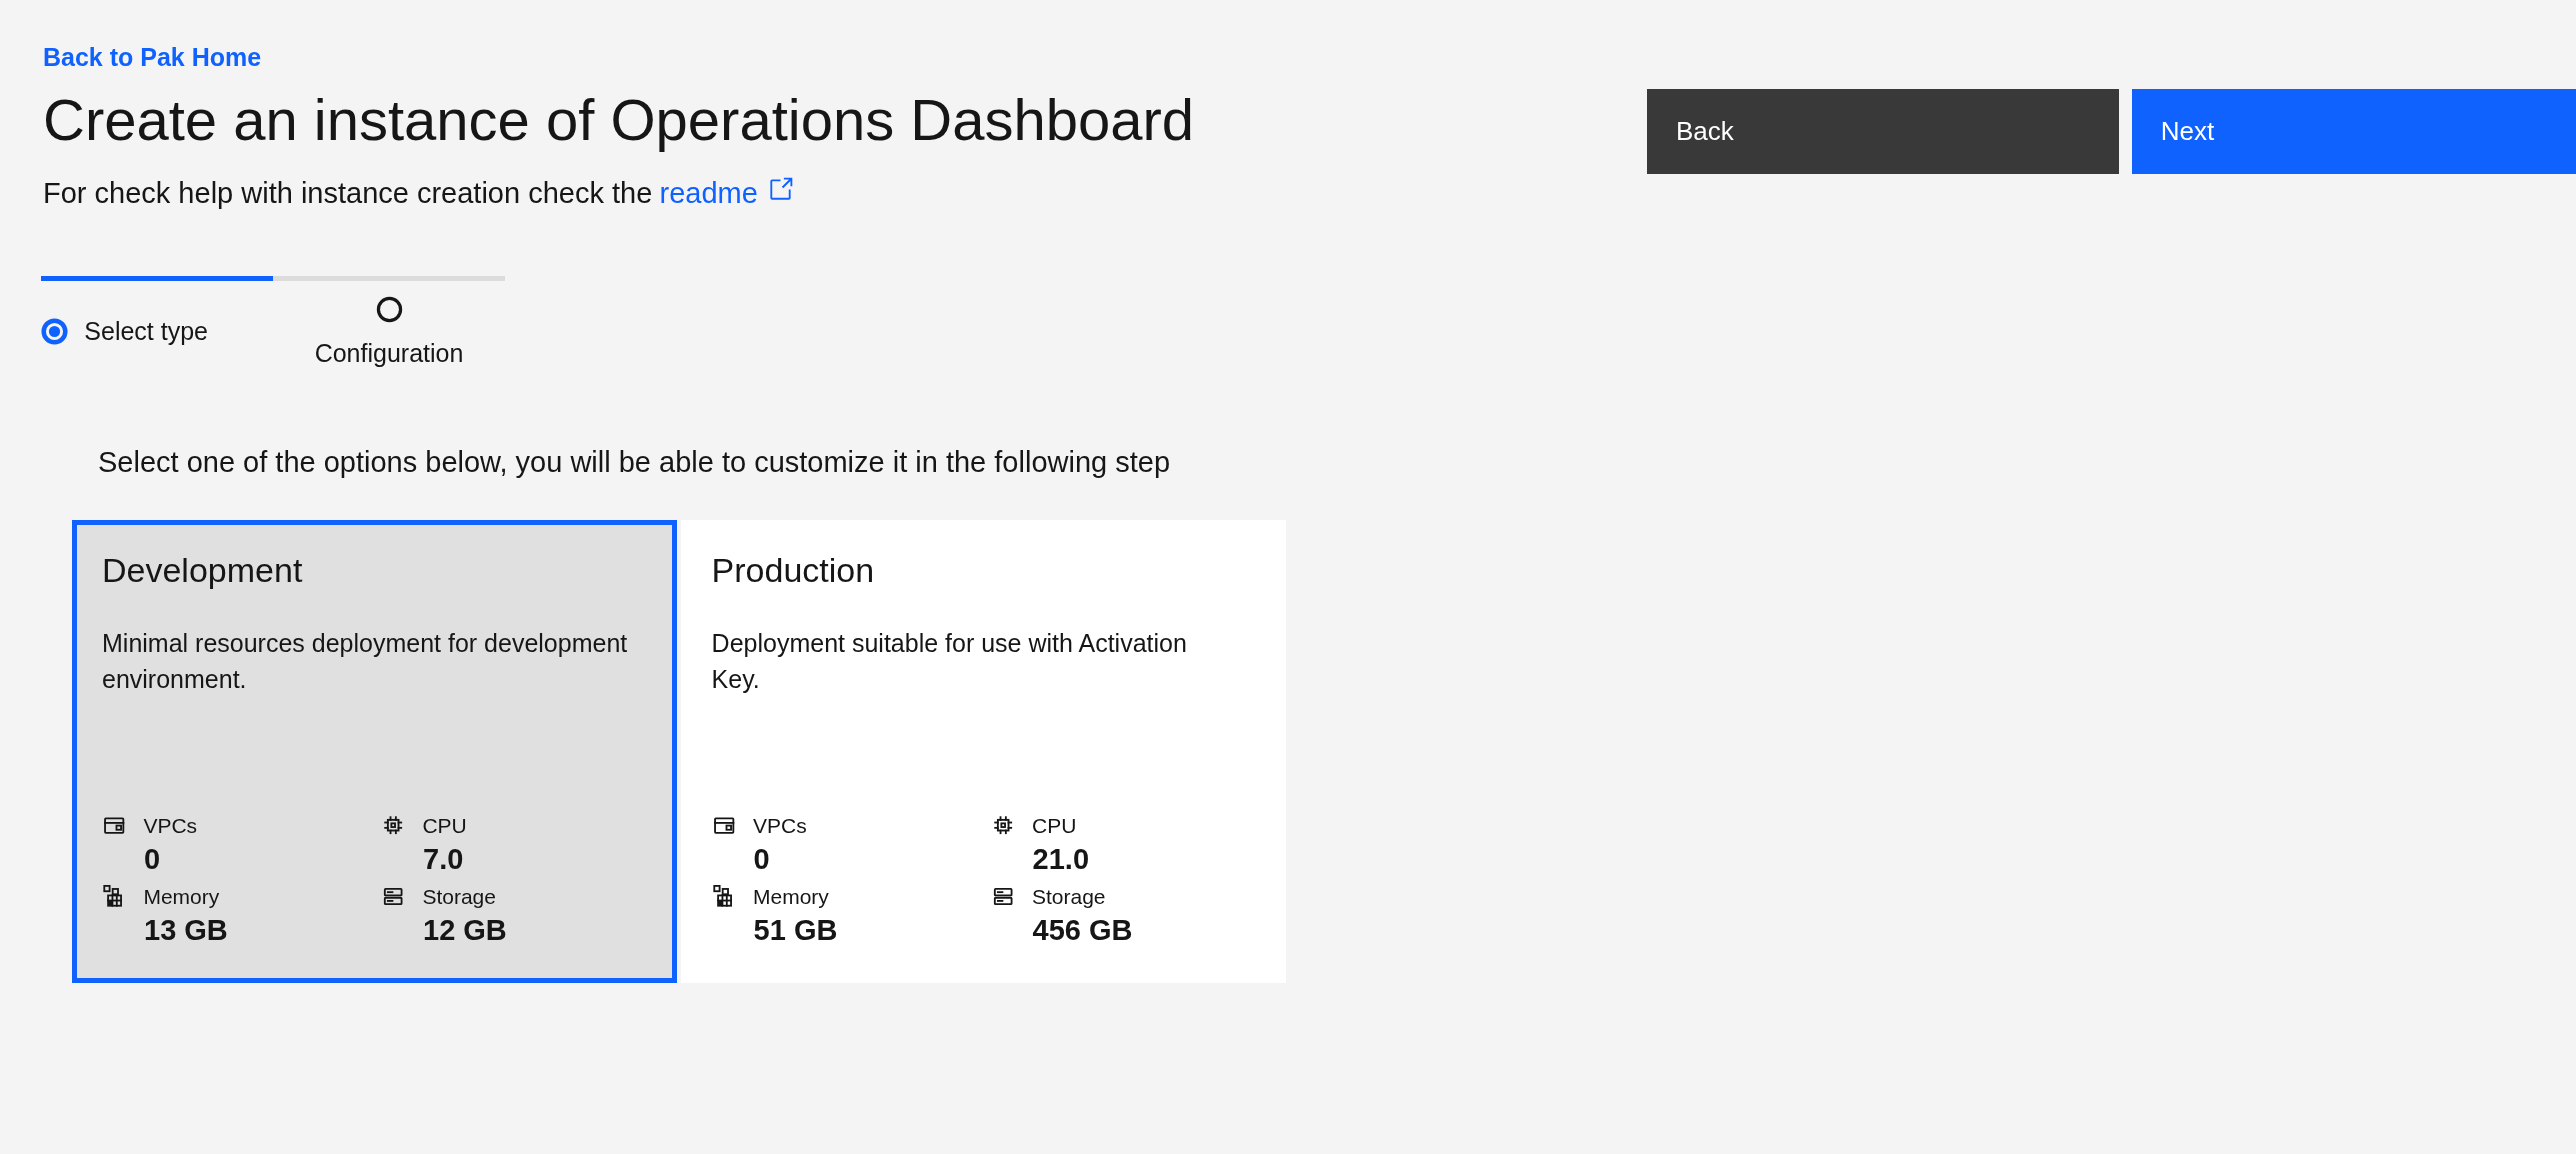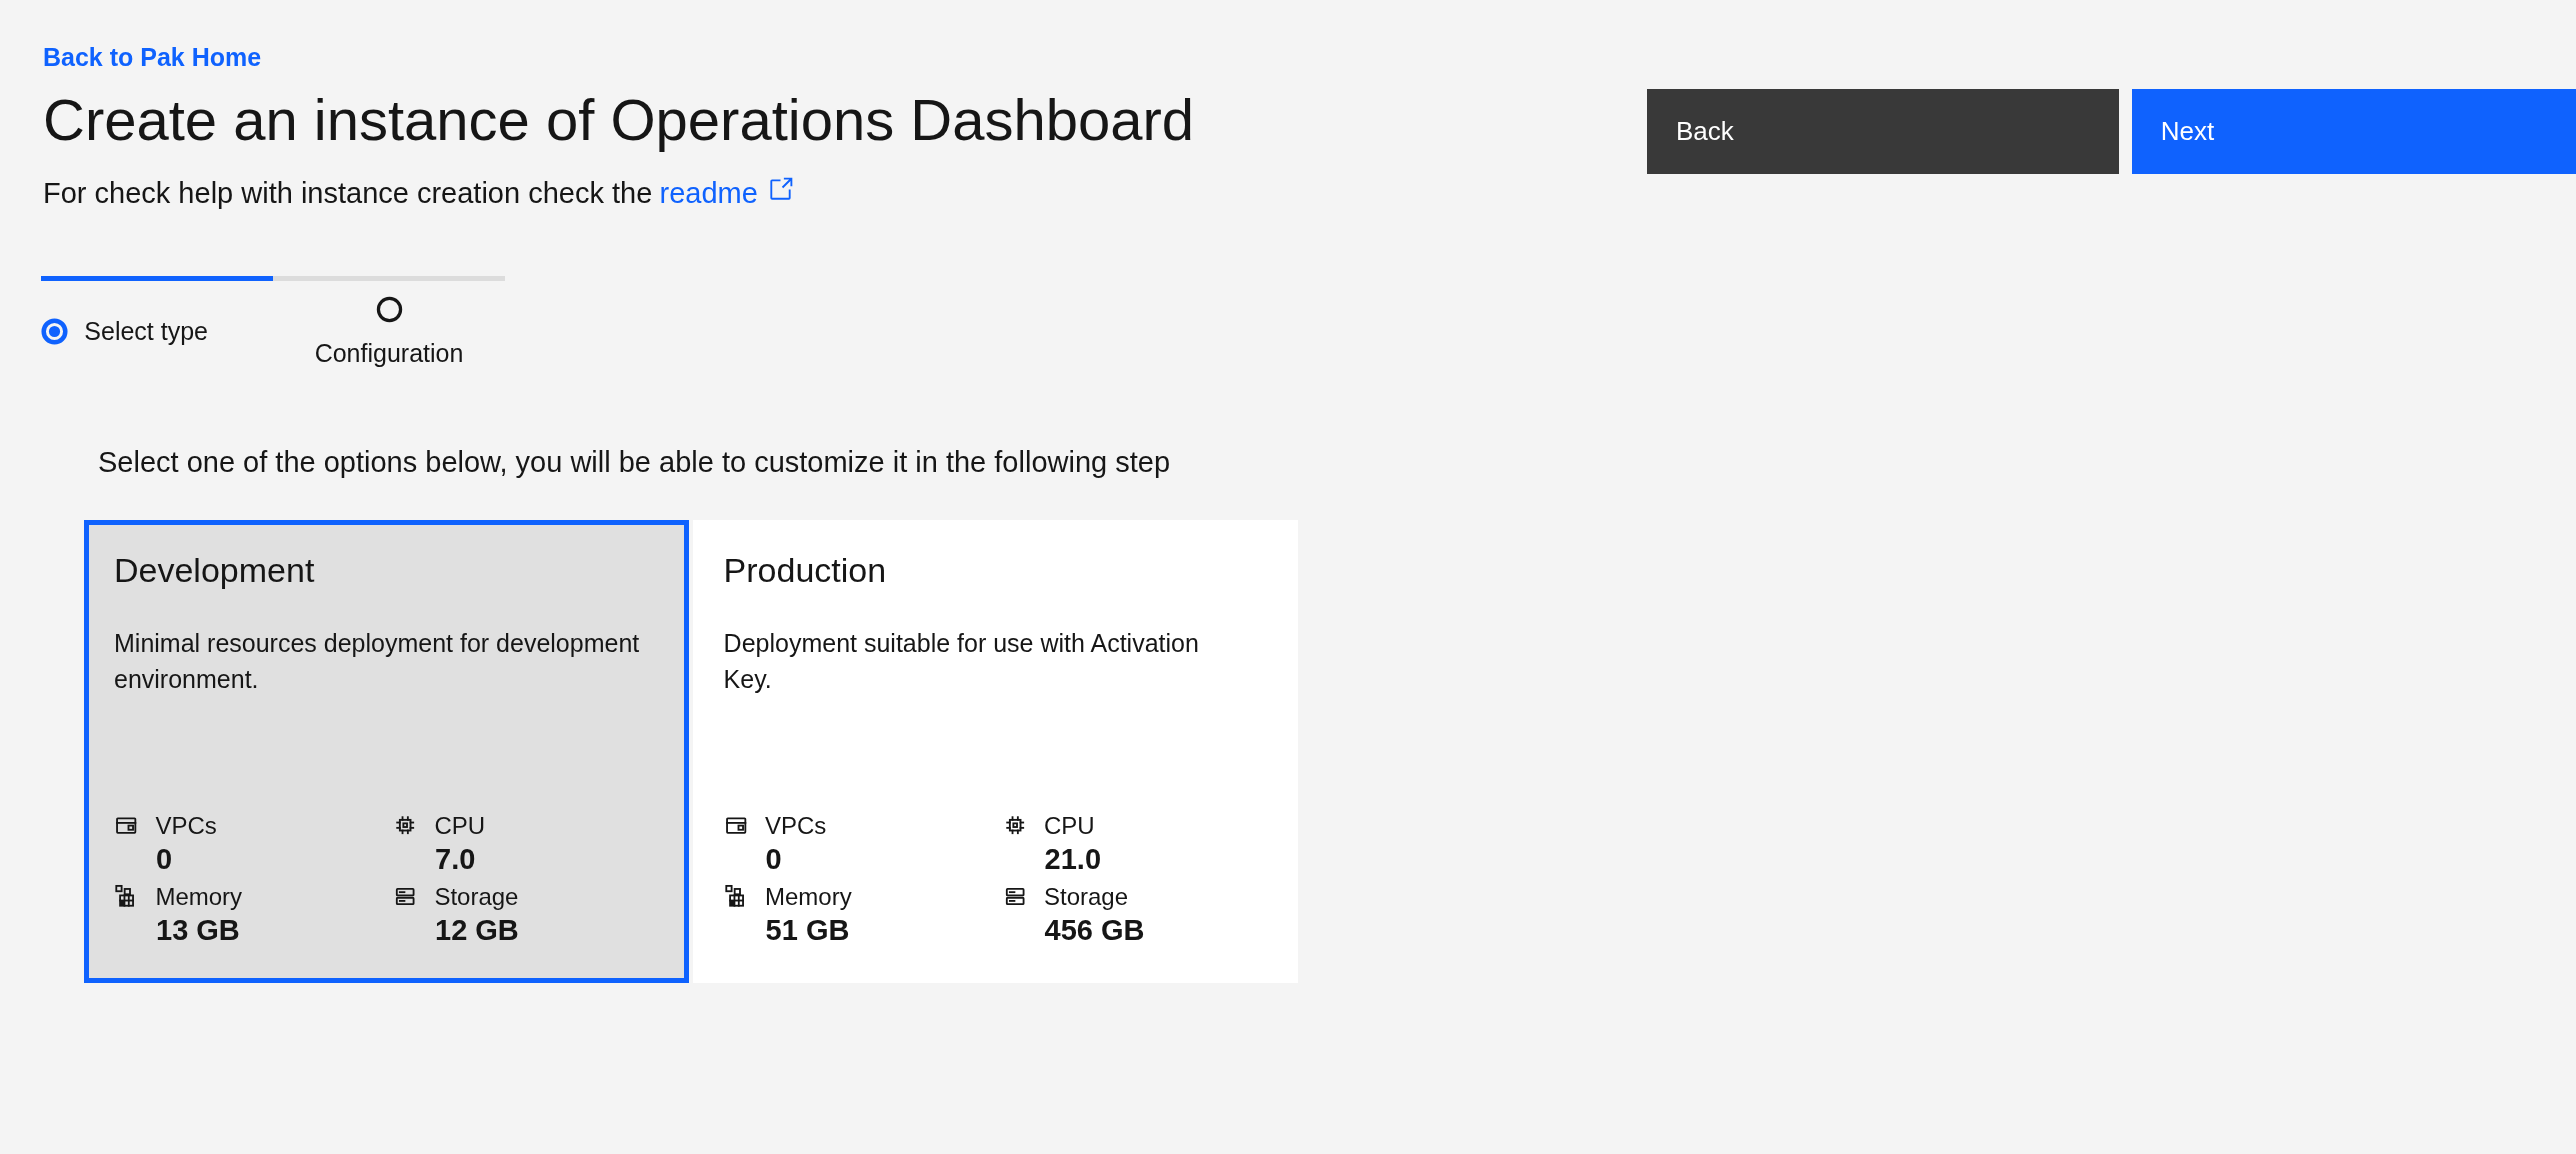--- a/index.html
+++ b/index.html
@@ -52,42 +52,42 @@
   .step-label { font-size:25px; line-height:29px; color:#161616; }
   .radio { width:27px; height:27px; flex:0 0 auto; }
 
   
   .instruction {
     position:absolute; left:98px; top:444px;
     font-size:29px; line-height:36px; color:#161616;
   }
 
   
-  .cards { position:absolute; left:84px; top:520px; display:flex; gap:3.6px; }
+  .cards { position:absolute; left:72px; top:520px; display:flex; gap:3.6px; }
   .card {
     width:605px; height:463px; background:#ffffff;
     padding:29px 31px 36px 31px; display:flex; flex-direction:column; cursor:pointer;
   }
   .card--selected {
     background:#e0e0e0; border:5.4px solid #0f62fe;
     padding:23.5px 25px 31px 25px;
   }
   .card-title { font-size:34px; line-height:43px; font-weight:400; color:#161616; }
   .card-desc {
     margin-top:33px; font-size:25px; line-height:36px; color:#161616;
     white-space:pre-line;
   }
   .card-spacer { flex:1 1 auto; }
   .stats {
     display:grid; grid-template-columns:279px 1fr; grid-row-gap:7.2px;
   }
   .stat { }
   .stat-line1 { display:flex; align-items:center; gap:17px; height:25px; }
   .stat-icon { width:24.4px; height:24.4px; flex:0 0 auto; }
-  .stat-label { font-size:24px; line-height:25px; color:#161616; }
+  .stat-label { font-size:21px; line-height:25px; color:#161616; }
   .stat-value {
     margin-left:42px; margin-top:5.4px; font-size:29px; line-height:33px;
     font-weight:700; color:#161616;
   }
 
   svg .stroke {
     fill:none; stroke:#161616; stroke-width:2.4; stroke-linecap:square;
   }
   svg .fill { fill:#161616; stroke:none; }
 </style>

